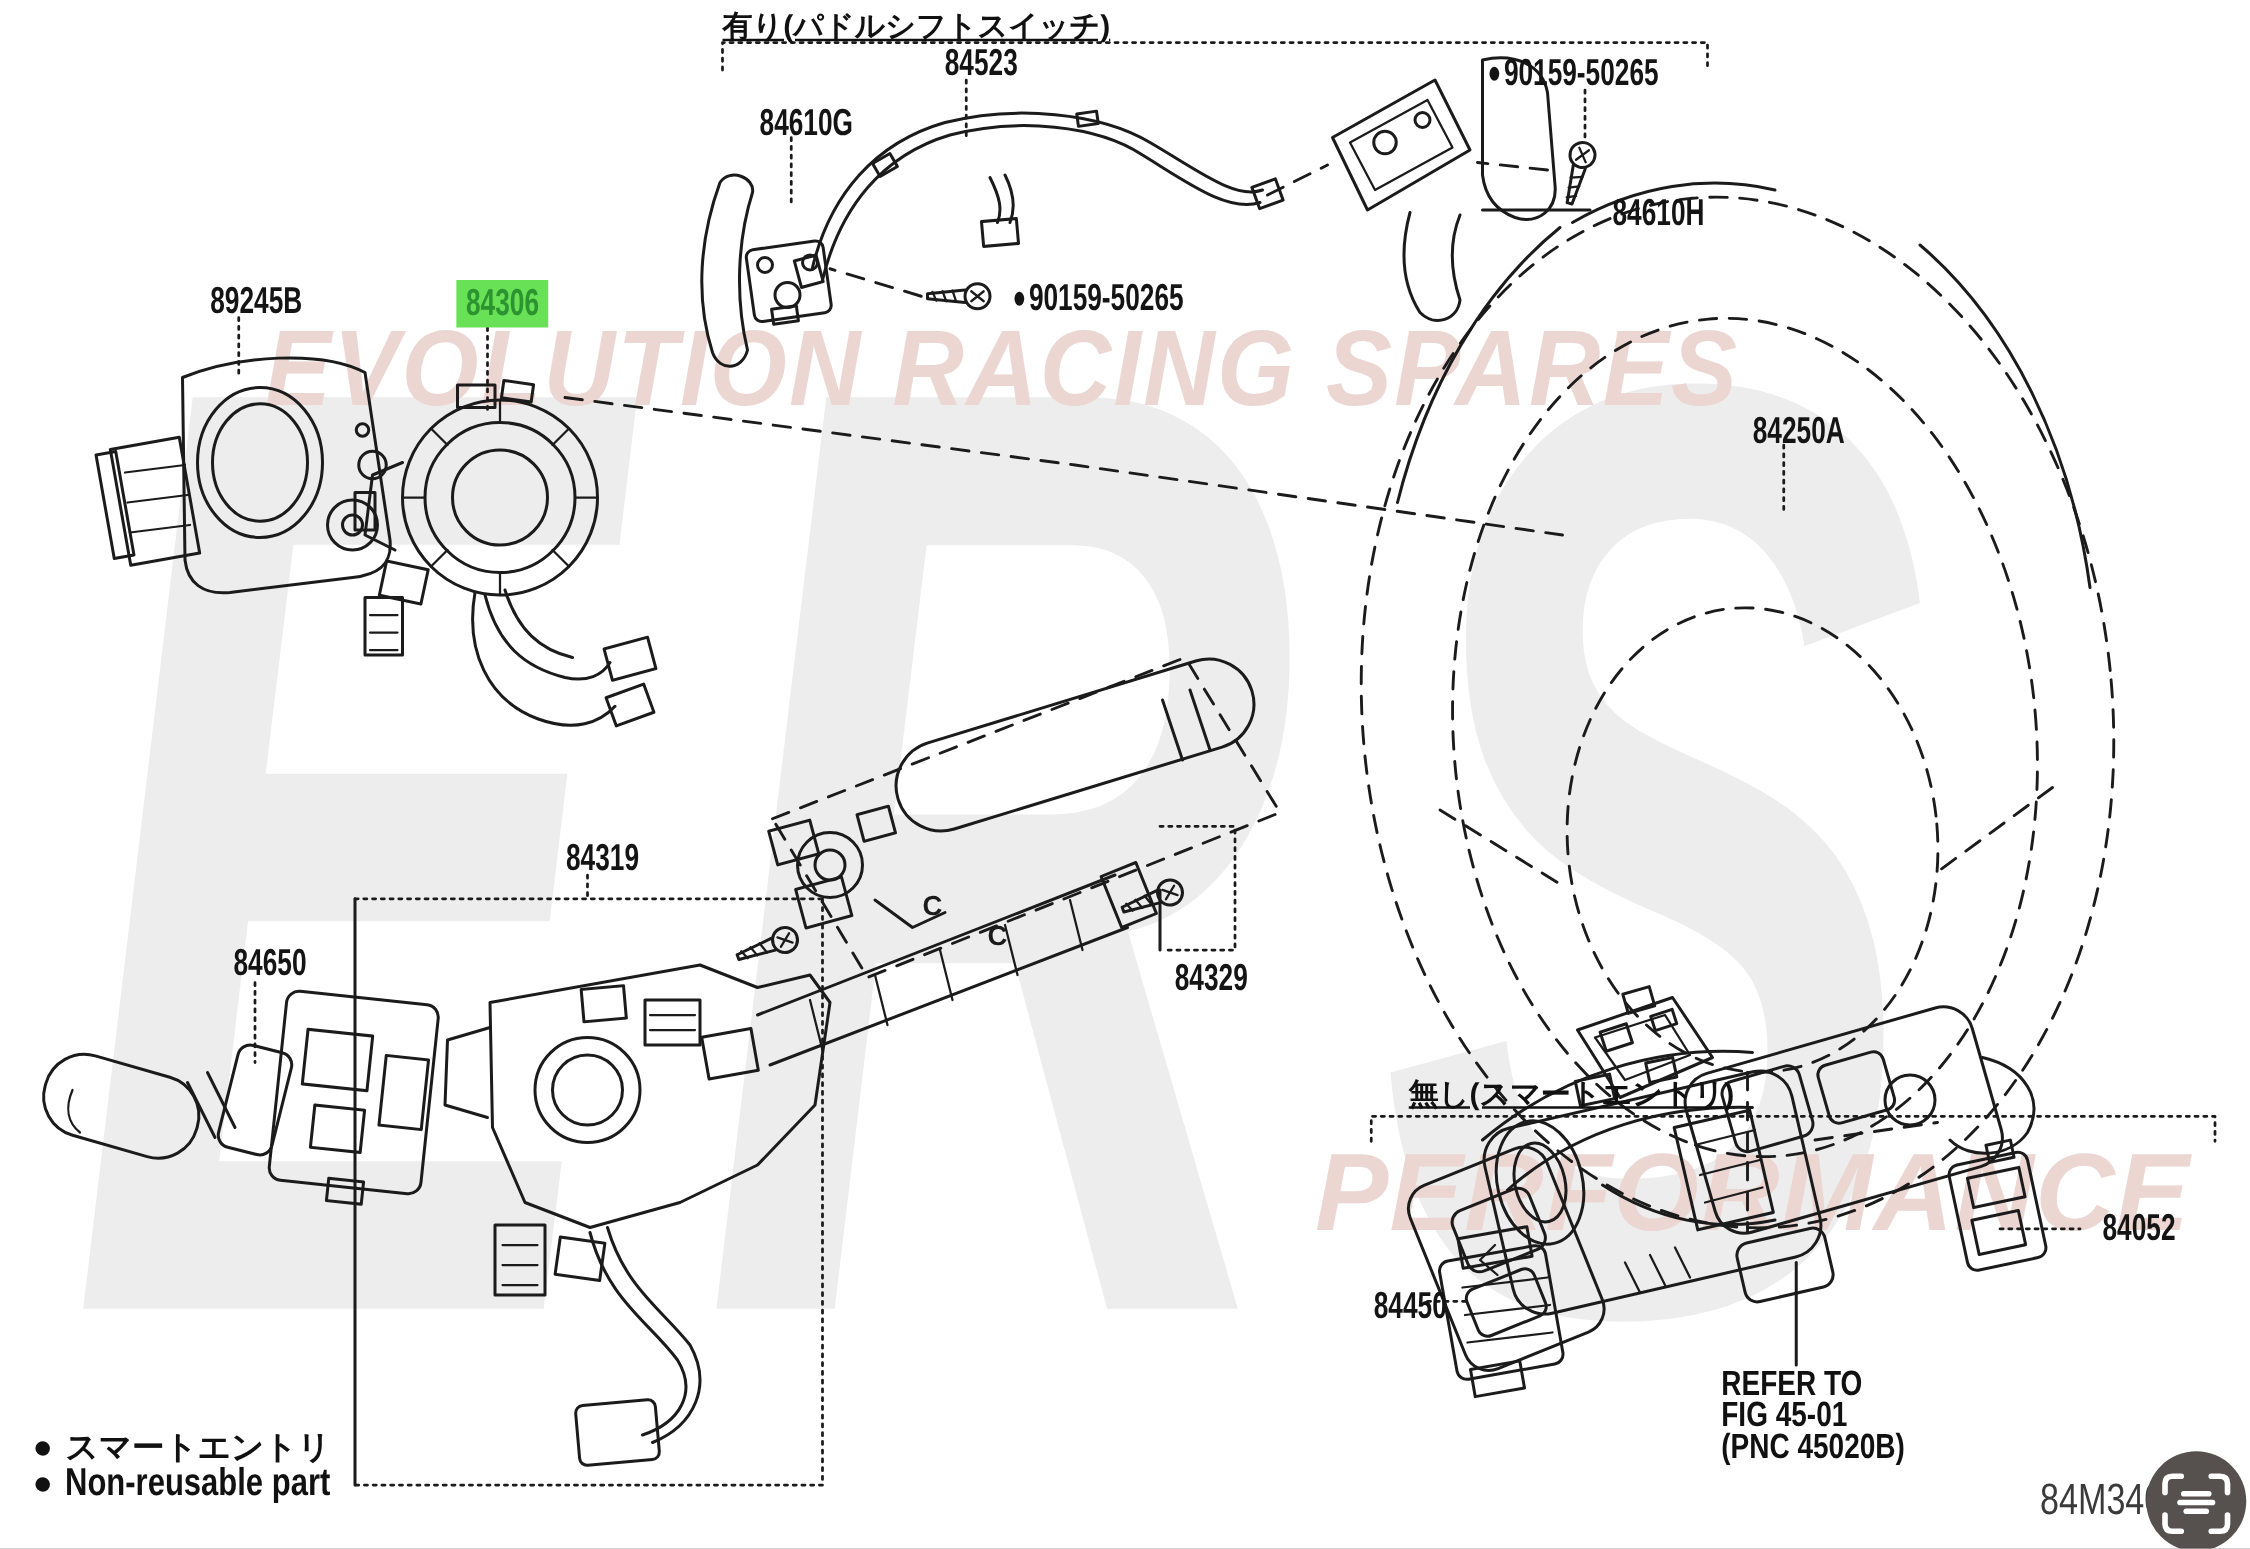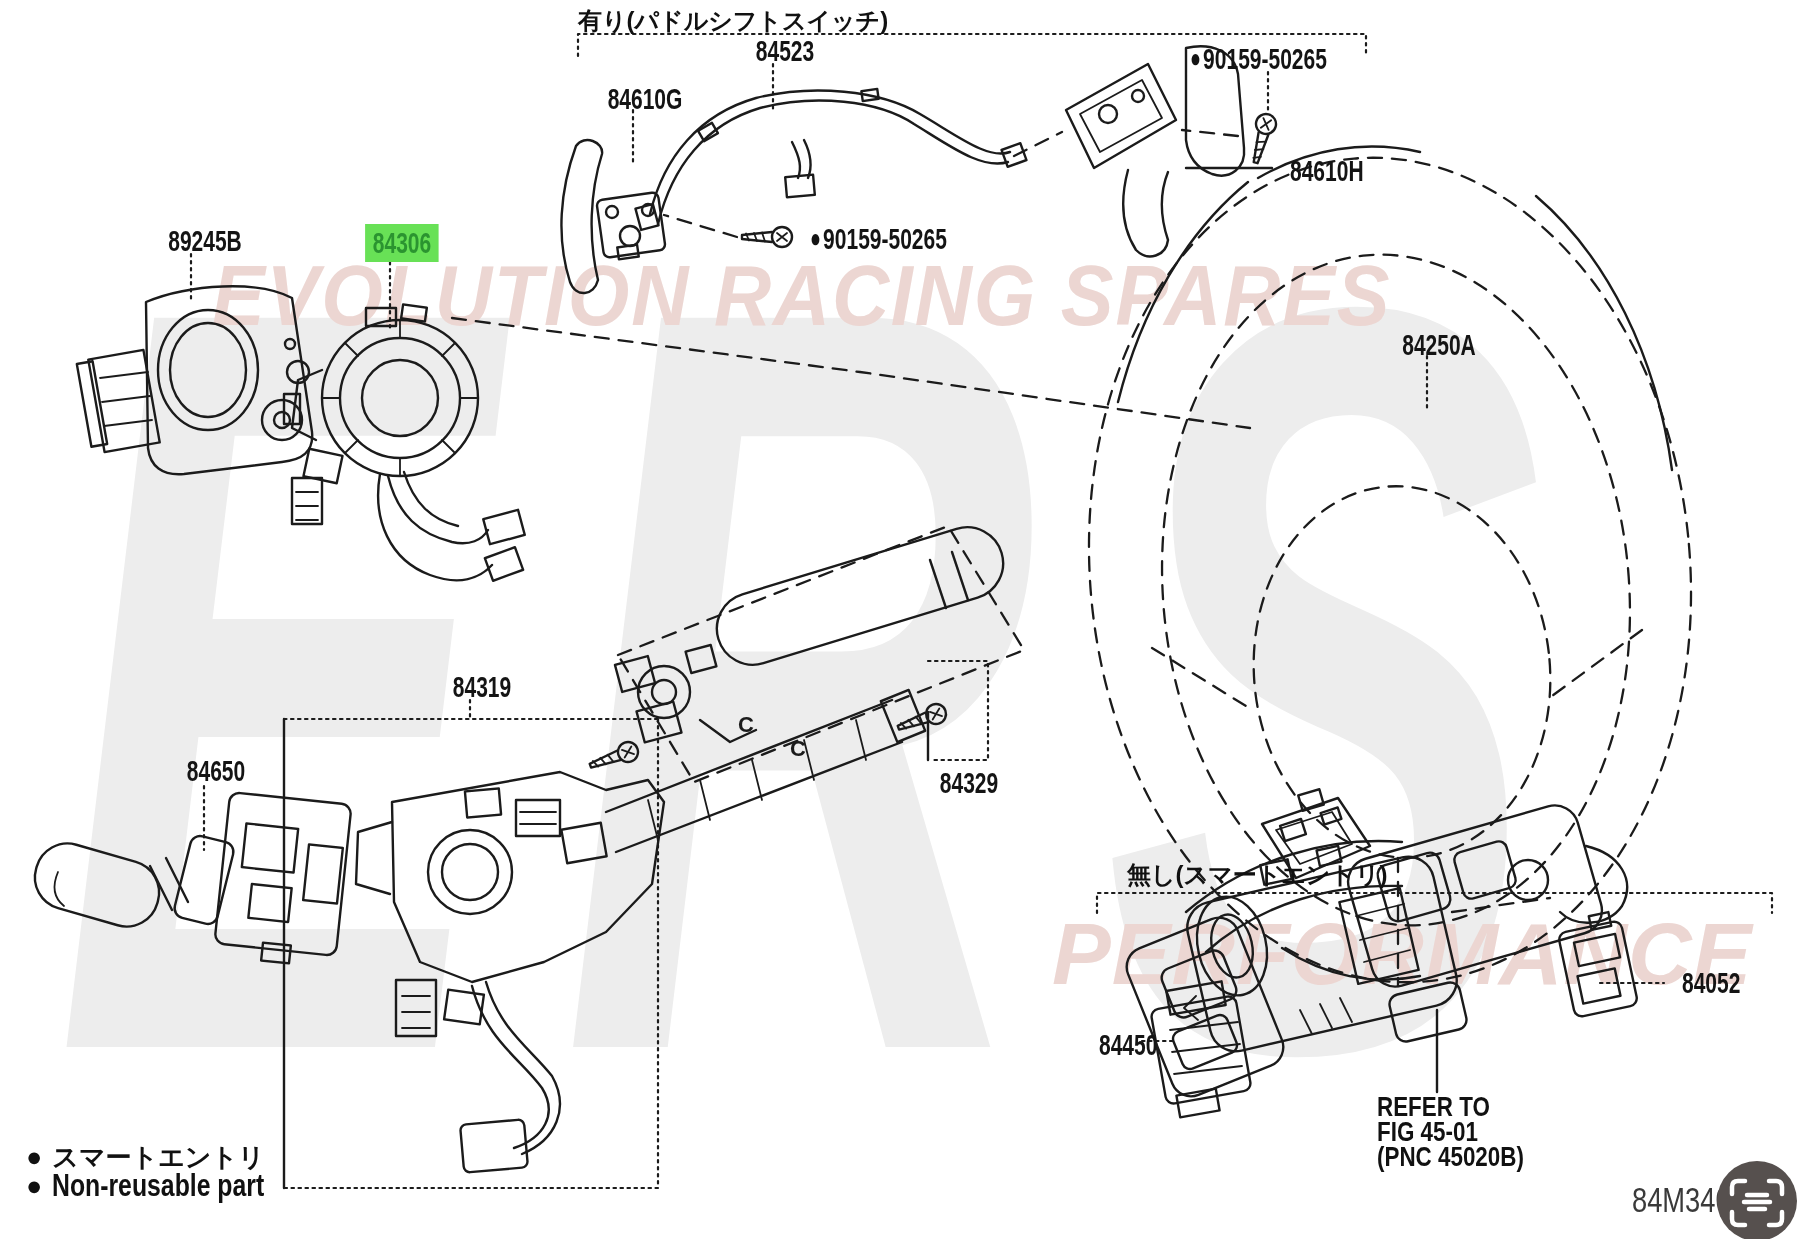--- a/index.html
+++ b/index.html
@@ -20,21 +20,21 @@
   svg.art .thin{stroke-width:1.8;}
   svg.art text{stroke:none;fill:#1b1b1b;font-family:"Liberation Sans",sans-serif;font-weight:700;}
   
   .layer{position:absolute;left:12px;top:0;width:100%;height:100%;}
   .part-label{position:absolute;font-size:30px;font-weight:700;color:#141414;white-space:nowrap;
               letter-spacing:0;}
   .anchor-center{transform:translateX(-50%) scaleX(.70);}
   .anchor-left{transform:scaleX(.70);transform-origin:left center;}
   .part-label .blt{font-size:26px;vertical-align:2px;margin-right:3px;}
   .part-label.hl{padding:2px 11px;}
-  .jp-label{position:absolute;font-size:24px;font-weight:700;color:#111;white-space:nowrap;}
+  .jp-label{position:absolute;font-size:24px;font-weight:700;color:#111;white-space:nowrap;text-decoration:underline;}
   
   .legend-row{position:absolute;display:flex;align-items:center;gap:10px;color:#111;}
   .legend-bullet{font-size:27px;line-height:1;}
   .legend-jp{font-size:26px;font-weight:700;}
   .legend-en{font-size:31px;font-weight:700;transform:scaleX(.80);transform-origin:left center;}
   .note{position:absolute;left:1377px;top:1094px;font-size:28px;font-weight:700;color:#111;
         line-height:25px;transform:scaleX(.80);transform-origin:left top;white-space:nowrap;}
   .doc-code{position:absolute;left:1632px;top:1180px;font-size:35px;font-weight:400;color:#3a3a3a;
             transform:scaleX(.78);transform-origin:left top;white-space:nowrap;}
   .scan-badge{position:absolute;left:1713px;top:1157px;width:88px;height:88px;}

